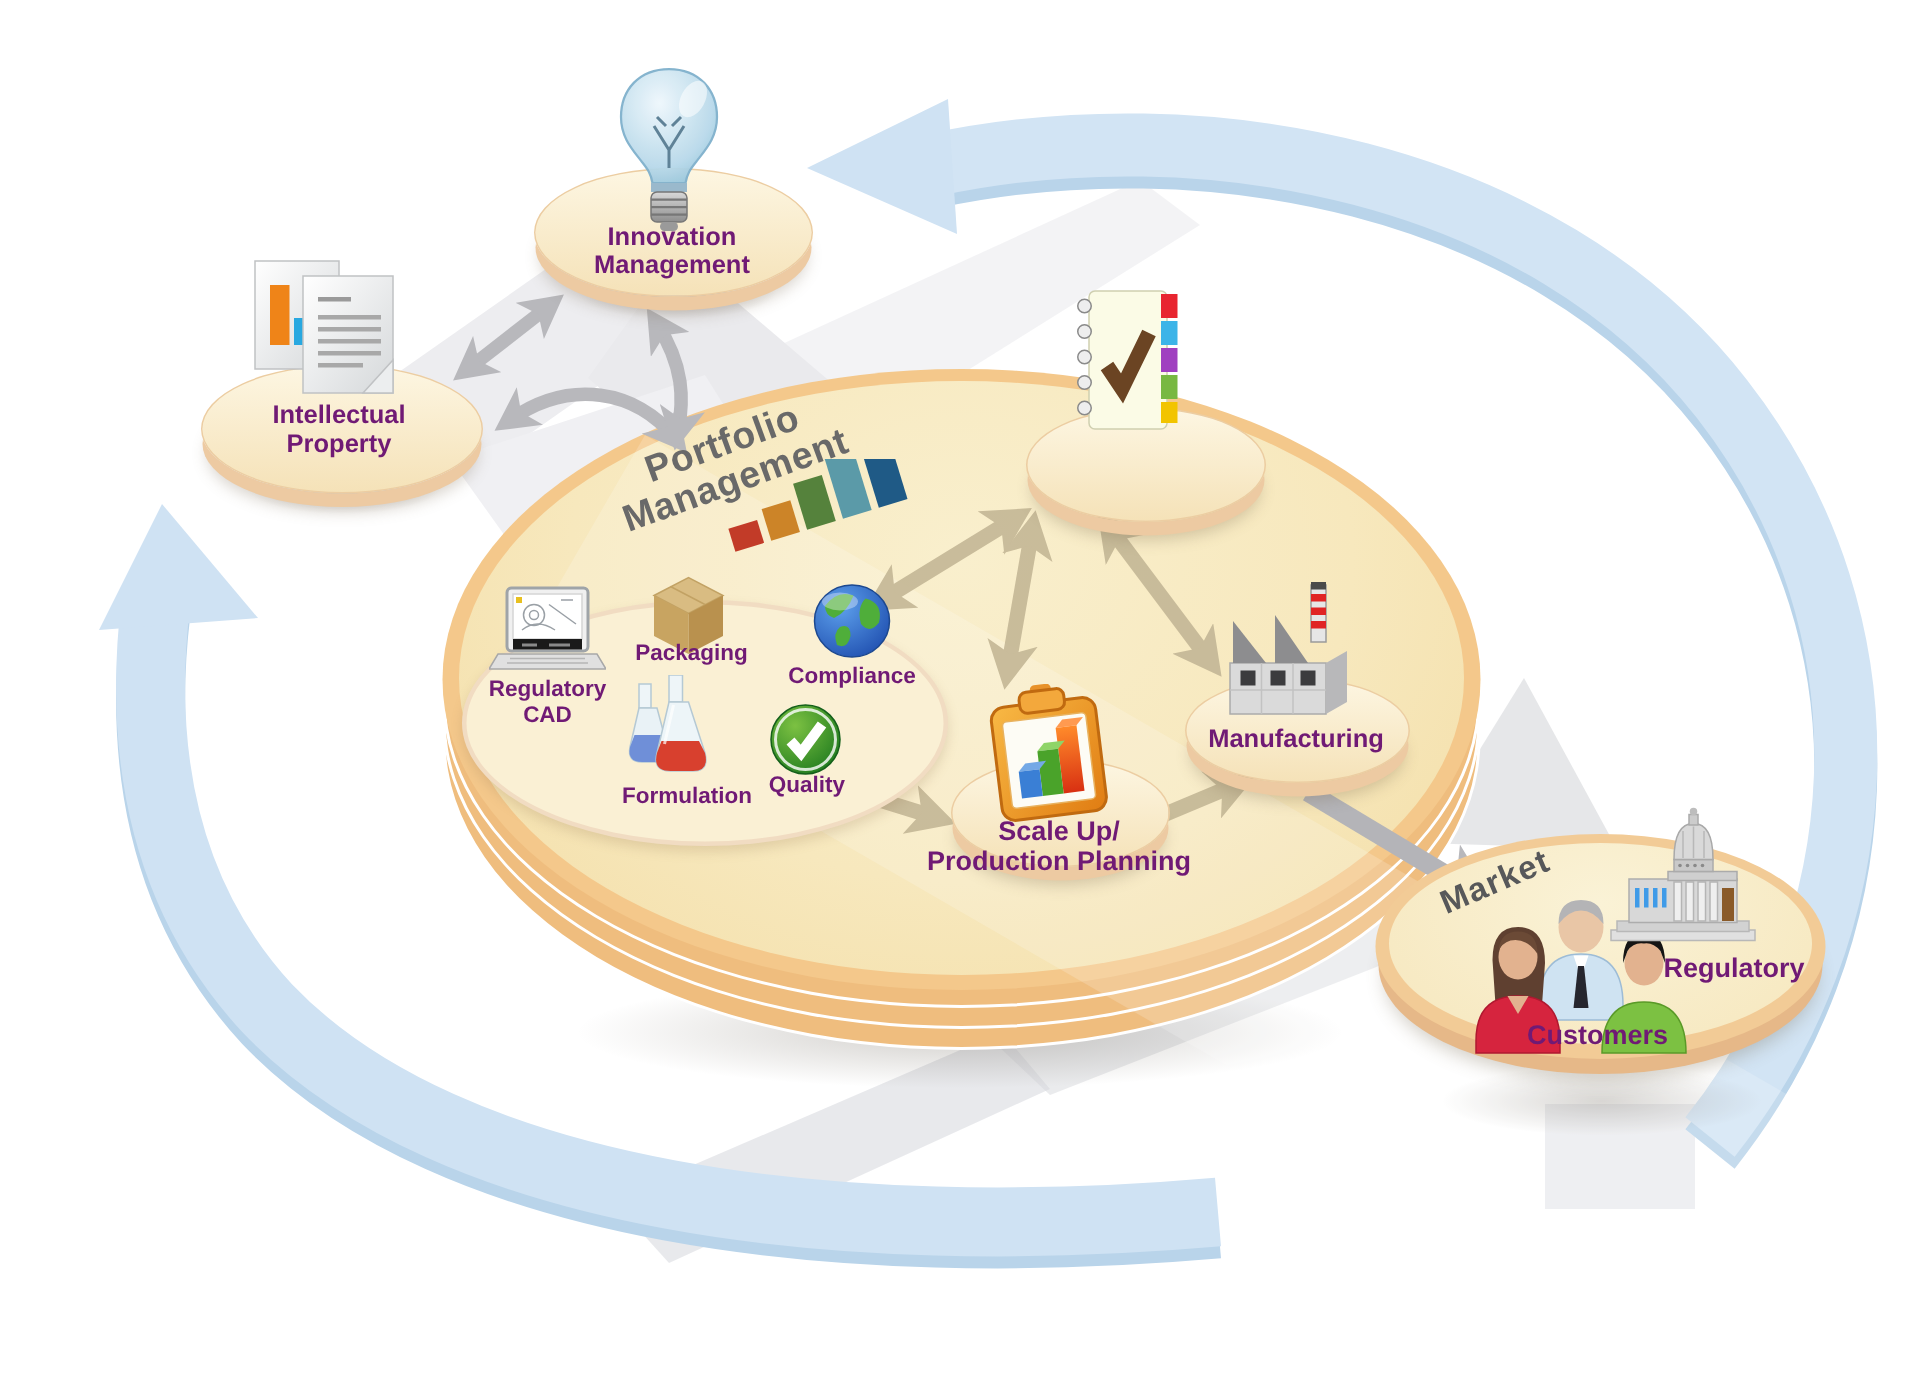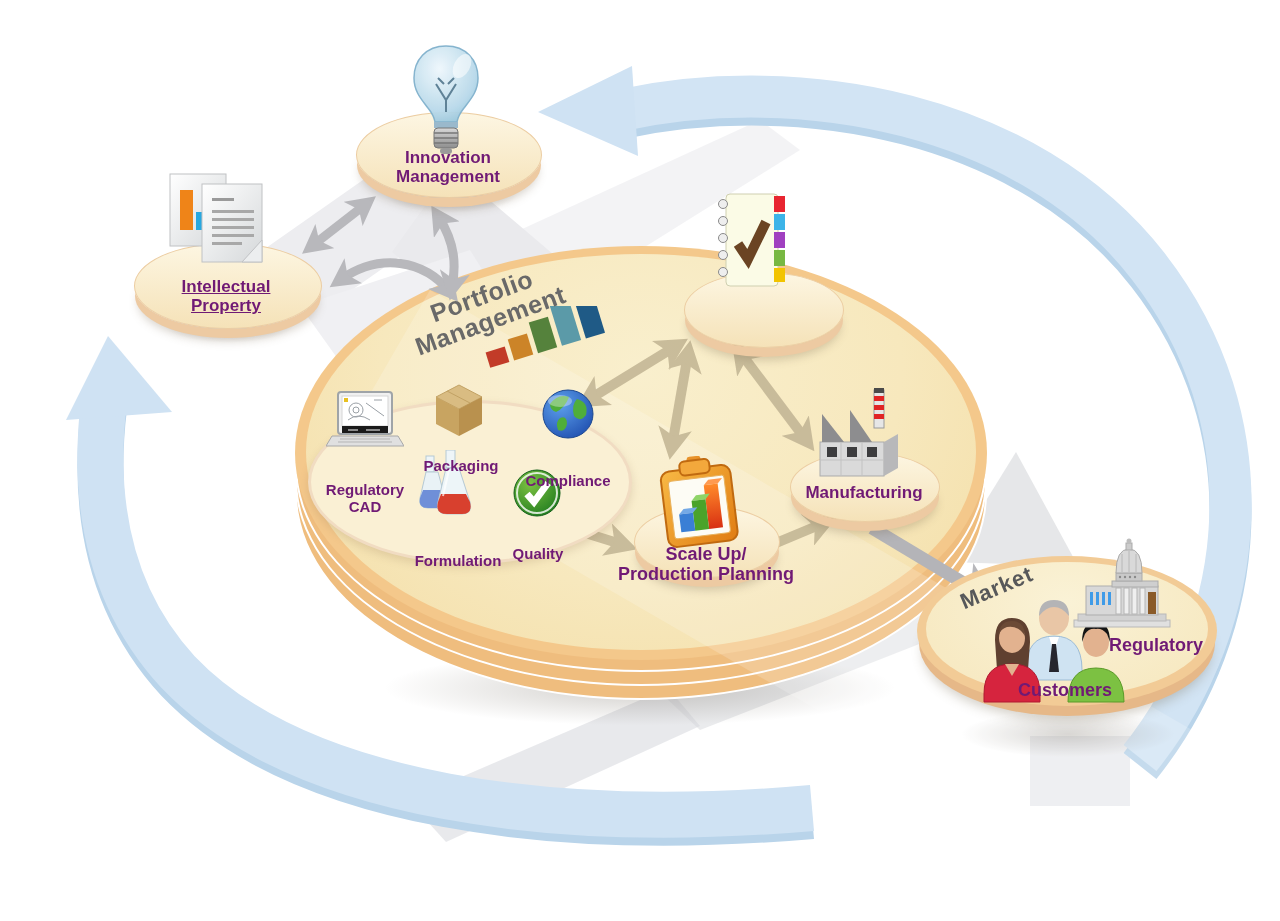--- a/index.html
+++ b/index.html
@@ -8,21 +8,21 @@
   svg.layer{position:absolute;left:0;top:0;width:1280px;height:921px;pointer-events:none;}
   
   .disc{position:absolute;border-radius:50%;}
   .node-disc{background:linear-gradient(#fdf6e2,#f5e2b8);
              border:1px solid #eccda2;
              box-shadow:0 10px 0 -1px #edcaa2, 0 16px 10px -4px rgba(110,95,70,.28);}
   .shadow{position:absolute;border-radius:50%;
           background:radial-gradient(closest-side, rgba(100,92,80,.30), rgba(100,92,80,0) 72%);}
   
   .lbl{position:absolute;font-weight:700;color:#701a75;text-align:center;line-height:1.13;}
-  .s15{font-size:15px;margin-top:30px;} .s17{font-size:17px;} .s18{font-size:18px;}
+  .s15{font-size:15px;} .s17{font-size:17px;} .s18{font-size:18px;}
   .hub-title{font-size:25px;color:#696969;transform:rotate(-20deg);line-height:1.05;letter-spacing:.5px;}
   .market-title{font-size:22px;color:#57585a;transform:rotate(-23deg);letter-spacing:1px;}
   .icon{position:absolute;}
   .whiteband{position:absolute;left:430px;top:290px;width:900px;height:170px;
              background:rgba(255,255,255,.18);transform:rotate(30deg);transform-origin:0 0;}
   .mainlayer{position:absolute;left:295px;width:692px;height:414px;border-radius:50%;
              background:#efbd7e;border:2px solid #fff;box-sizing:border-box;}
 </style>
 </head>
 <body>
@@ -349,21 +349,21 @@
   <div class="lbl hub-title" style="left:386px;top:282px;width:200px;">
     <div>Portfolio</div>
     <div>Management</div>
   </div>
 
   <div class="lbl s17" style="left:362px;top:148px;width:172px;">
     <div>Innovation</div>
     <div>Management</div>
   </div>
 
-  <div class="lbl s17" style="left:144px;top:277px;width:164px;text-decoration:underline;">
+  <div class="lbl s17" style="left:144px;top:267px;width:164px;">
     <div>Intellectual</div>
     <div>Property</div>
   </div>
 
 
   <div class="lbl s17" style="left:790px;top:483px;width:148px;">
     <div>Manufacturing</div>
   </div>
 
   <div class="lbl s18" style="left:594px;top:544px;width:224px;">

